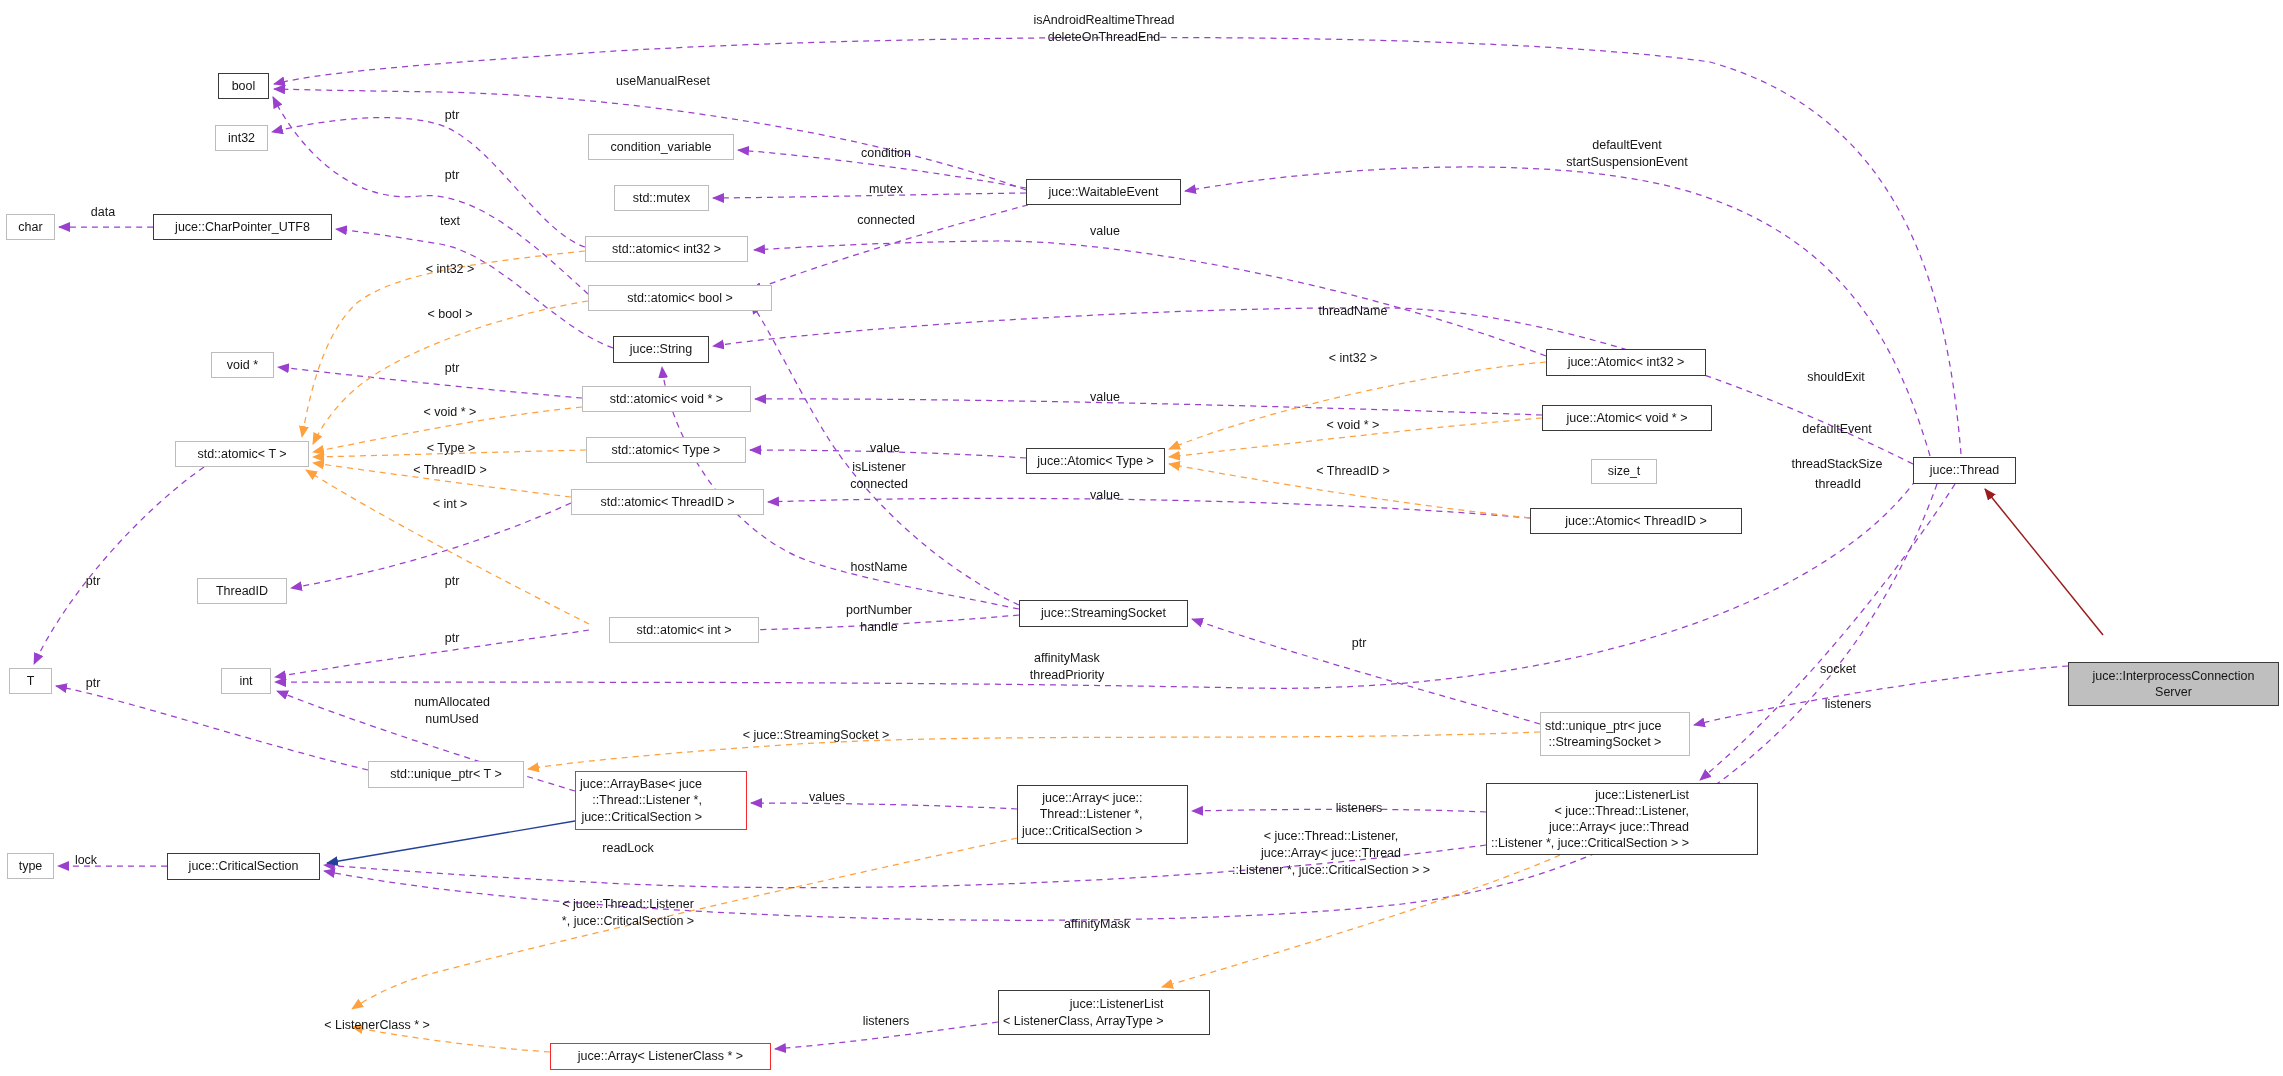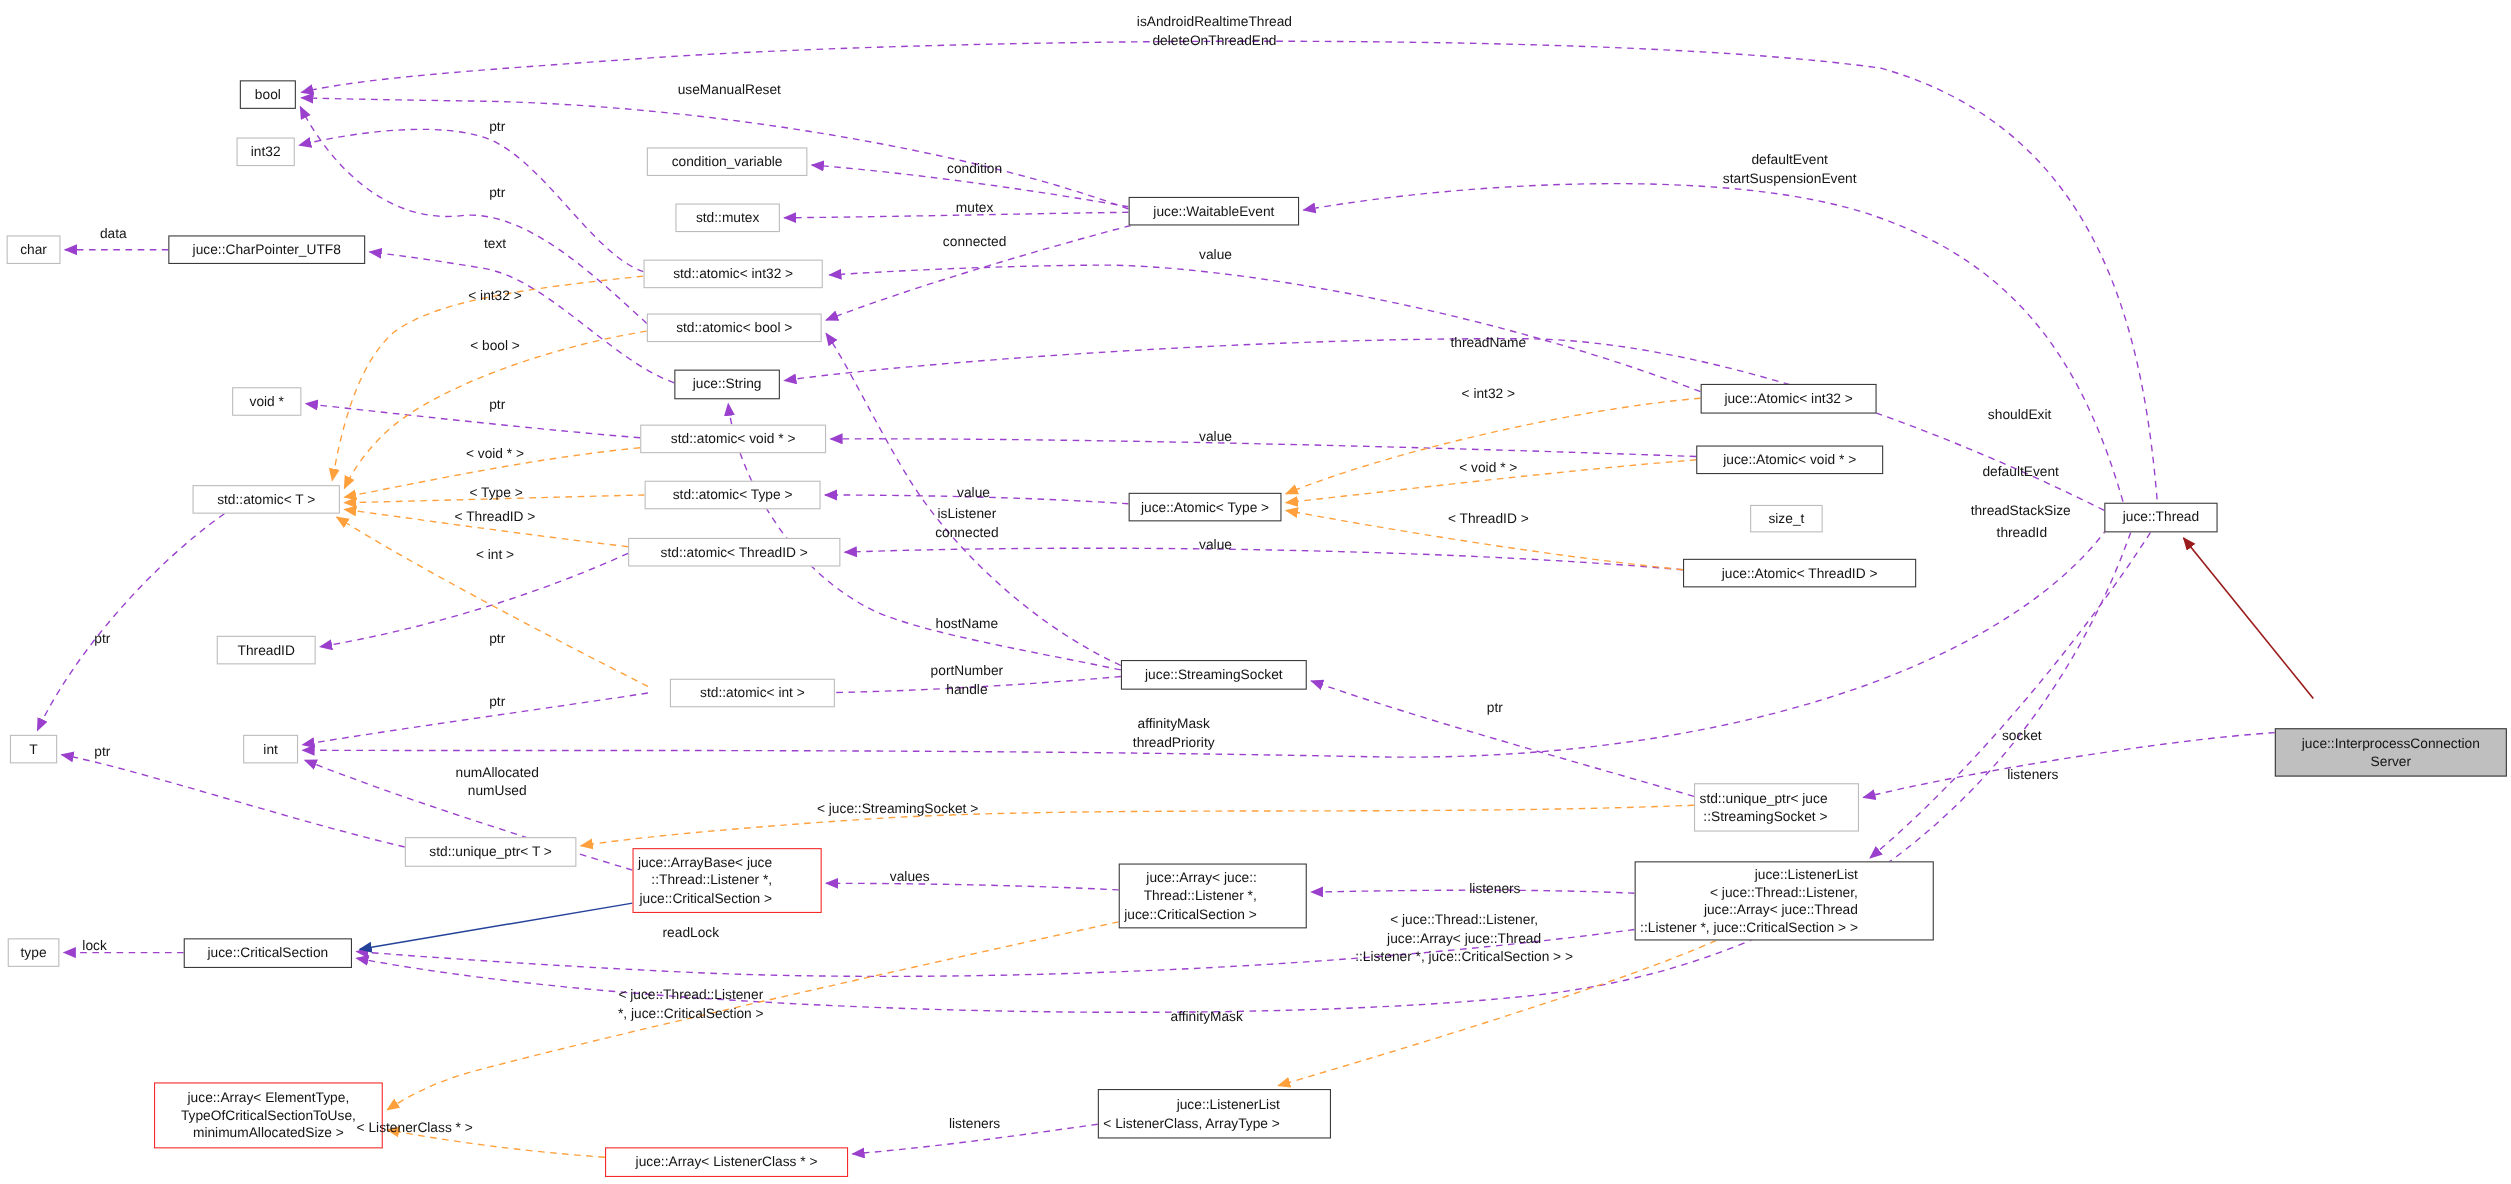--- a/index.html
+++ b/index.html
@@ -92,21 +92,21 @@
   <path fill="none" stroke="#9a1c1c" stroke-width="1.5" marker-end="url(#ar)" d="M2103,635 L1985,489"></path>
 </svg>
 
 <div class="node b" style="left:218px;top:73px;width:51px;height:26px">bool</div>
 <div class="node g" style="left:215px;top:125px;width:53px;height:26px">int32</div>
 <div class="node g" style="left:6px;top:214px;width:49px;height:26px">char</div>
 <div class="node b" style="left:153px;top:214px;width:179px;height:26px">juce::CharPointer_UTF8</div>
 <div class="node g" style="left:588px;top:134px;width:146px;height:26px">condition_variable</div>
 <div class="node g" style="left:614px;top:185px;width:95px;height:26px">std::mutex</div>
 <div class="node g" style="left:585px;top:236px;width:163px;height:26px">std::atomic&lt; int32 &gt;</div>
-<div class="node g" style="left:588px;top:285px;width:159px;height:26px">std::atomic&lt; bool &gt;</div>
+<div class="node g" style="left:588px;top:285px;width:184px;height:26px">std::atomic&lt; bool &gt;</div>
 <div class="node b" style="left:613px;top:336px;width:96px;height:27px">juce::String</div>
 <div class="node g" style="left:582px;top:386px;width:169px;height:26px">std::atomic&lt; void * &gt;</div>
 <div class="node g" style="left:211px;top:352px;width:63px;height:26px">void *</div>
 <div class="node g" style="left:175px;top:441px;width:134px;height:26px">std::atomic&lt; T &gt;</div>
 <div class="node g" style="left:586px;top:437px;width:160px;height:26px">std::atomic&lt; Type &gt;</div>
 <div class="node g" style="left:571px;top:489px;width:193px;height:26px">std::atomic&lt; ThreadID &gt;</div>
 <div class="node b" style="left:1026px;top:448px;width:139px;height:26px">juce::Atomic&lt; Type &gt;</div>
 <div class="node b" style="left:1026px;top:179px;width:155px;height:26px">juce::WaitableEvent</div>
 <div class="node b" style="left:1546px;top:349px;width:160px;height:27px">juce::Atomic&lt; int32 &gt;</div>
 <div class="node b" style="left:1542px;top:405px;width:170px;height:26px">juce::Atomic&lt; void * &gt;</div>
@@ -126,23 +126,20 @@
 Thread::Listener *,
  juce::CriticalSection &gt;</div>
 <div class="node b ml" style="left:1486px;top:783px;width:272px;height:72px">juce::ListenerList
 &lt; juce::Thread::Listener,
  juce::Array&lt; juce::Thread
 ::Listener *, juce::CriticalSection &gt; &gt;</div>
 <div class="node g ml" style="left:1540px;top:712px;width:150px;height:44px">std::unique_ptr&lt; juce
 ::StreamingSocket &gt;</div>
 <div class="node b" style="left:167px;top:853px;width:153px;height:27px">juce::CriticalSection</div>
 <div class="node g" style="left:7px;top:853px;width:47px;height:26px">type</div>
-<div class="node r" style="left:140px;top:984px;width:208px;height:60px">juce::Array&lt; ElementType,
-TypeOfCriticalSectionToUse,
-minimumAllocatedSize &gt;</div>
 <div class="node r" style="left:550px;top:1043px;width:221px;height:27px">juce::Array&lt; ListenerClass * &gt;</div>
 <div class="node b ml" style="left:998px;top:990px;width:212px;height:45px">juce::ListenerList
 &lt; ListenerClass, ArrayType &gt;</div>
 <div class="node hl" style="left:2068px;top:635px;width:211px;height:44px">juce::InterprocessConnection
 Server</div>
 
 <div class="elabel" style="left:1104px;top:12px">isAndroidRealtimeThread
 deleteOnThreadEnd</div>
 <div class="elabel" style="left:663px;top:73px">useManualReset</div>
 <div class="elabel" style="left:452px;top:107px">ptr</div>

